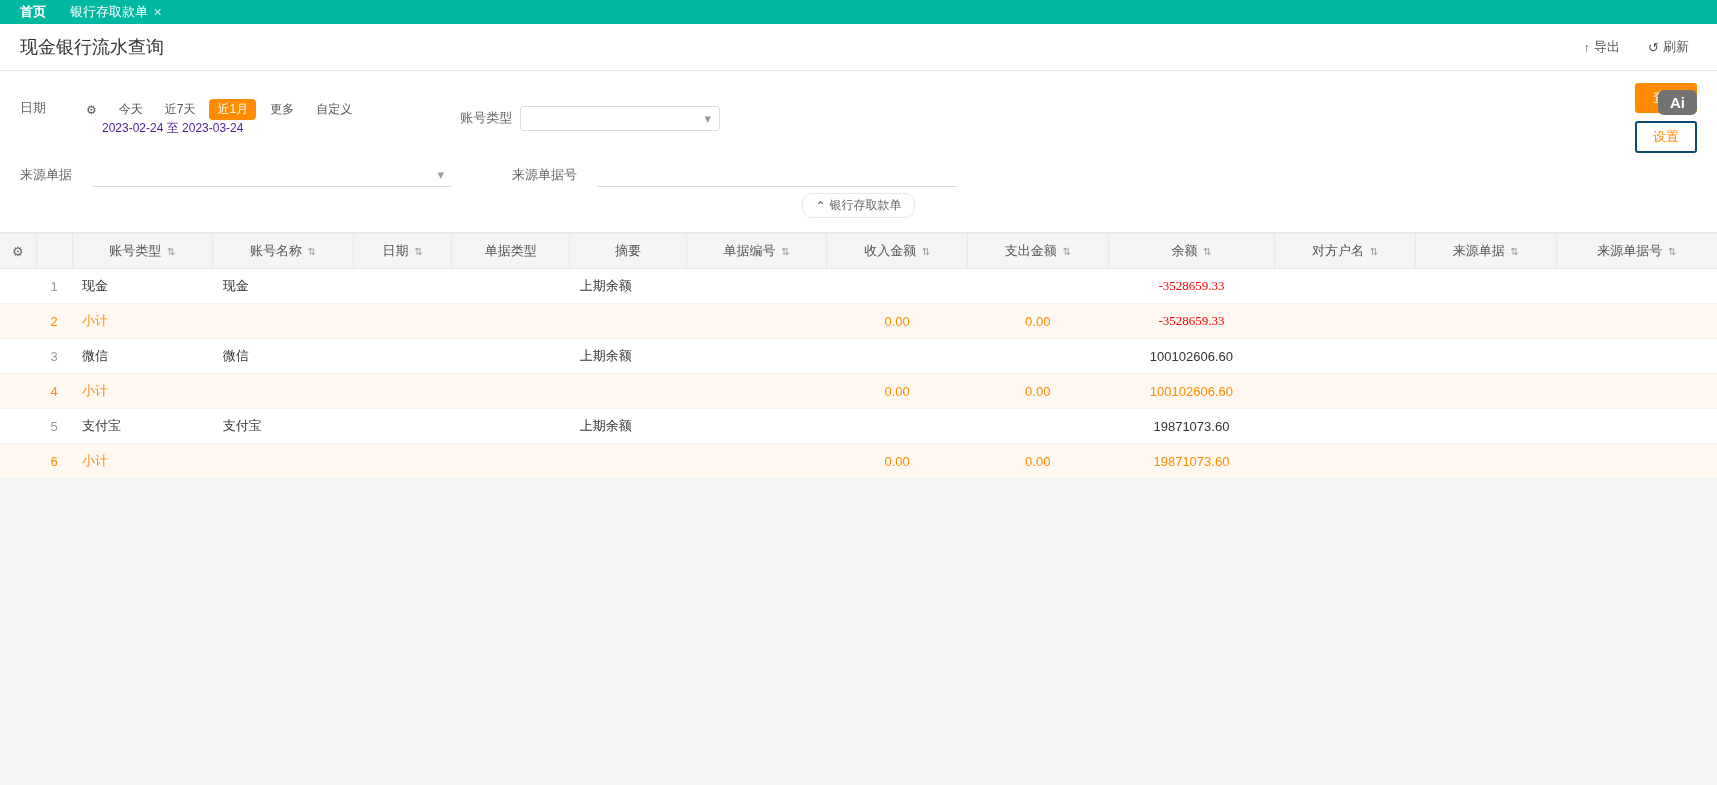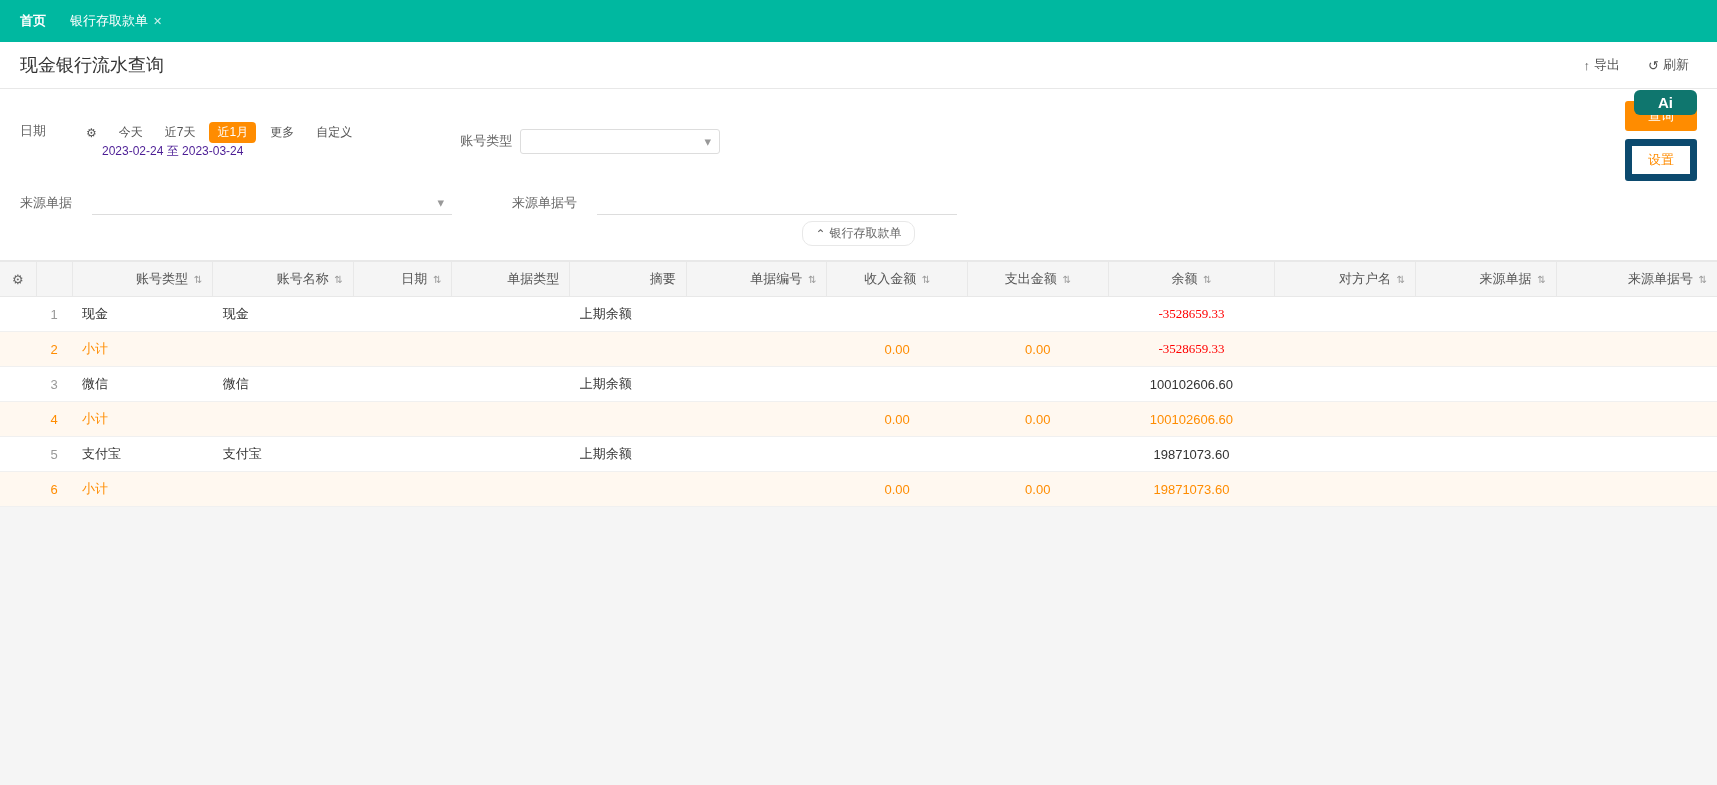--- a/index.html
+++ b/index.html
@@ -3,21 +3,21 @@
   <meta charset="utf-8">
   <style>
     * { box-sizing: border-box; margin: 0; padding: 0; }
     body { font-family: 'Microsoft YaHei', Arial, sans-serif; font-size: 13px; background: #f5f5f5; color: #333; }
 
     
     .top-nav {
       background: #00b8a0;
       display: flex;
       align-items: center;
-      height: 42px;
+      height: 24px;
       padding: 0 8px;
       overflow: hidden;
     }
     .nav-item {
       color: #fff;
       padding: 0 12px;
       height: 36px;
       display: flex;
       align-items: center;
       cursor: pointer;
@@ -145,21 +145,21 @@
       color: #fff;
       border: none;
       padding: 6px 16px;
       border-radius: 3px;
       cursor: pointer;
       font-size: 13px;
     }
     .settings-btn {
       background: #fff;
       color: #ff8c00;
-      border: 7px solid #0c4a6e;
+      border: 2px solid #0c4a6e;
       padding: 5px 16px;
       border-radius: 3px;
       cursor: pointer;
       font-size: 13px;
       margin-top: 4px;
     }
 
     .filter-row2 {
       display: flex;
       align-items: center;
@@ -215,21 +215,21 @@
     }
     thead tr {
       background: #f5f5f5;
       border-top: 1px solid #e8e8e8;
       border-bottom: 1px solid #e8e8e8;
     }
     th {
       padding: 8px 10px;
       font-weight: normal;
       color: #555;
-      text-align: right;
+      text-align: center;
       font-size: 13px;
       white-space: nowrap;
       border-right: 1px solid #e8e8e8;
       cursor: pointer;
     }
     th:last-child { border-right: none; }
     th .sort-icon { color: #999; font-size: 10px; margin-left: 2px; }
     td {
       padding: 8px 10px;
       font-size: 13px;
@@ -250,24 +250,24 @@
     .row-num { color: #999; text-align: center; }
 
     .right-align { text-align: center; }
     .negative { color: #f00 !important; font-family: Liberation Serif, serif; }
 
     
     .ai-badge {
       position: fixed;
       right: 20px;
       top: 90px;
-      background: #0f766e;
+      background: #737373;
       color: #fff;
       border-radius: 6px;
-      padding: 4px 24px;
+      padding: 4px 12px;
       font-size: 15px;
       font-weight: bold;
       cursor: pointer;
     }
   </style>
 </head>
 <body>
 
 <div class="top-nav">
   <div class="nav-item home">首页</div>

